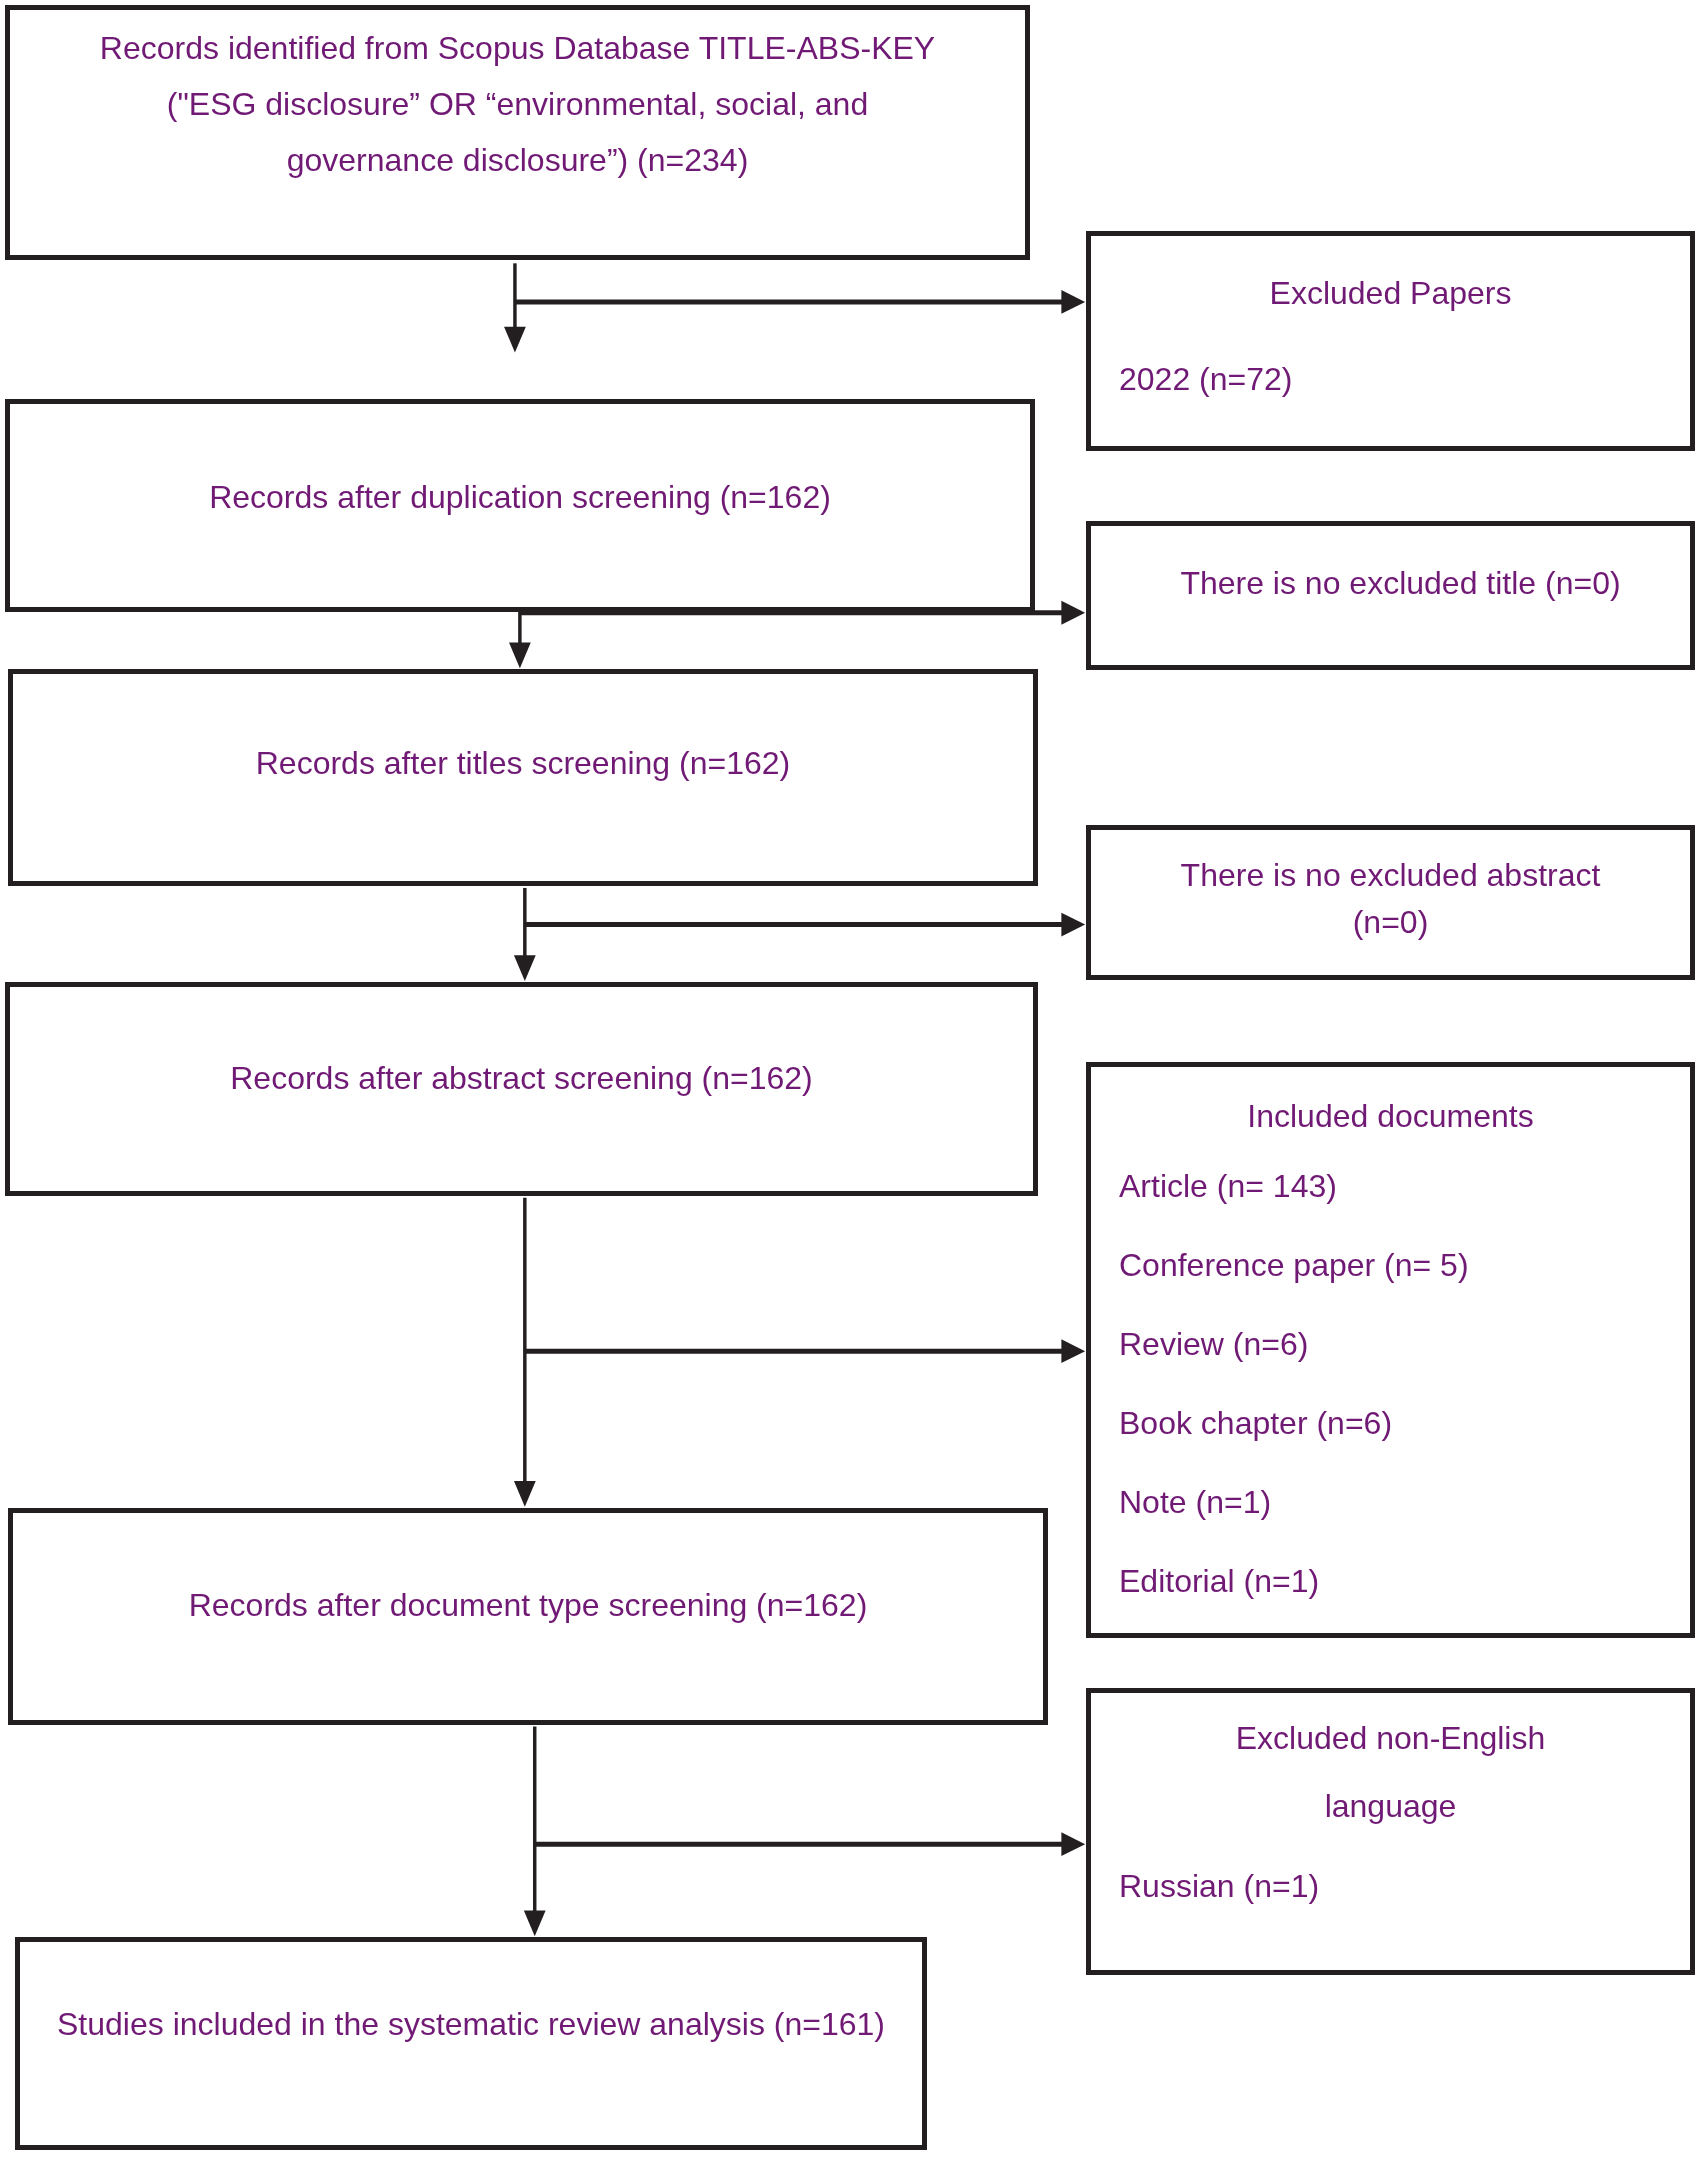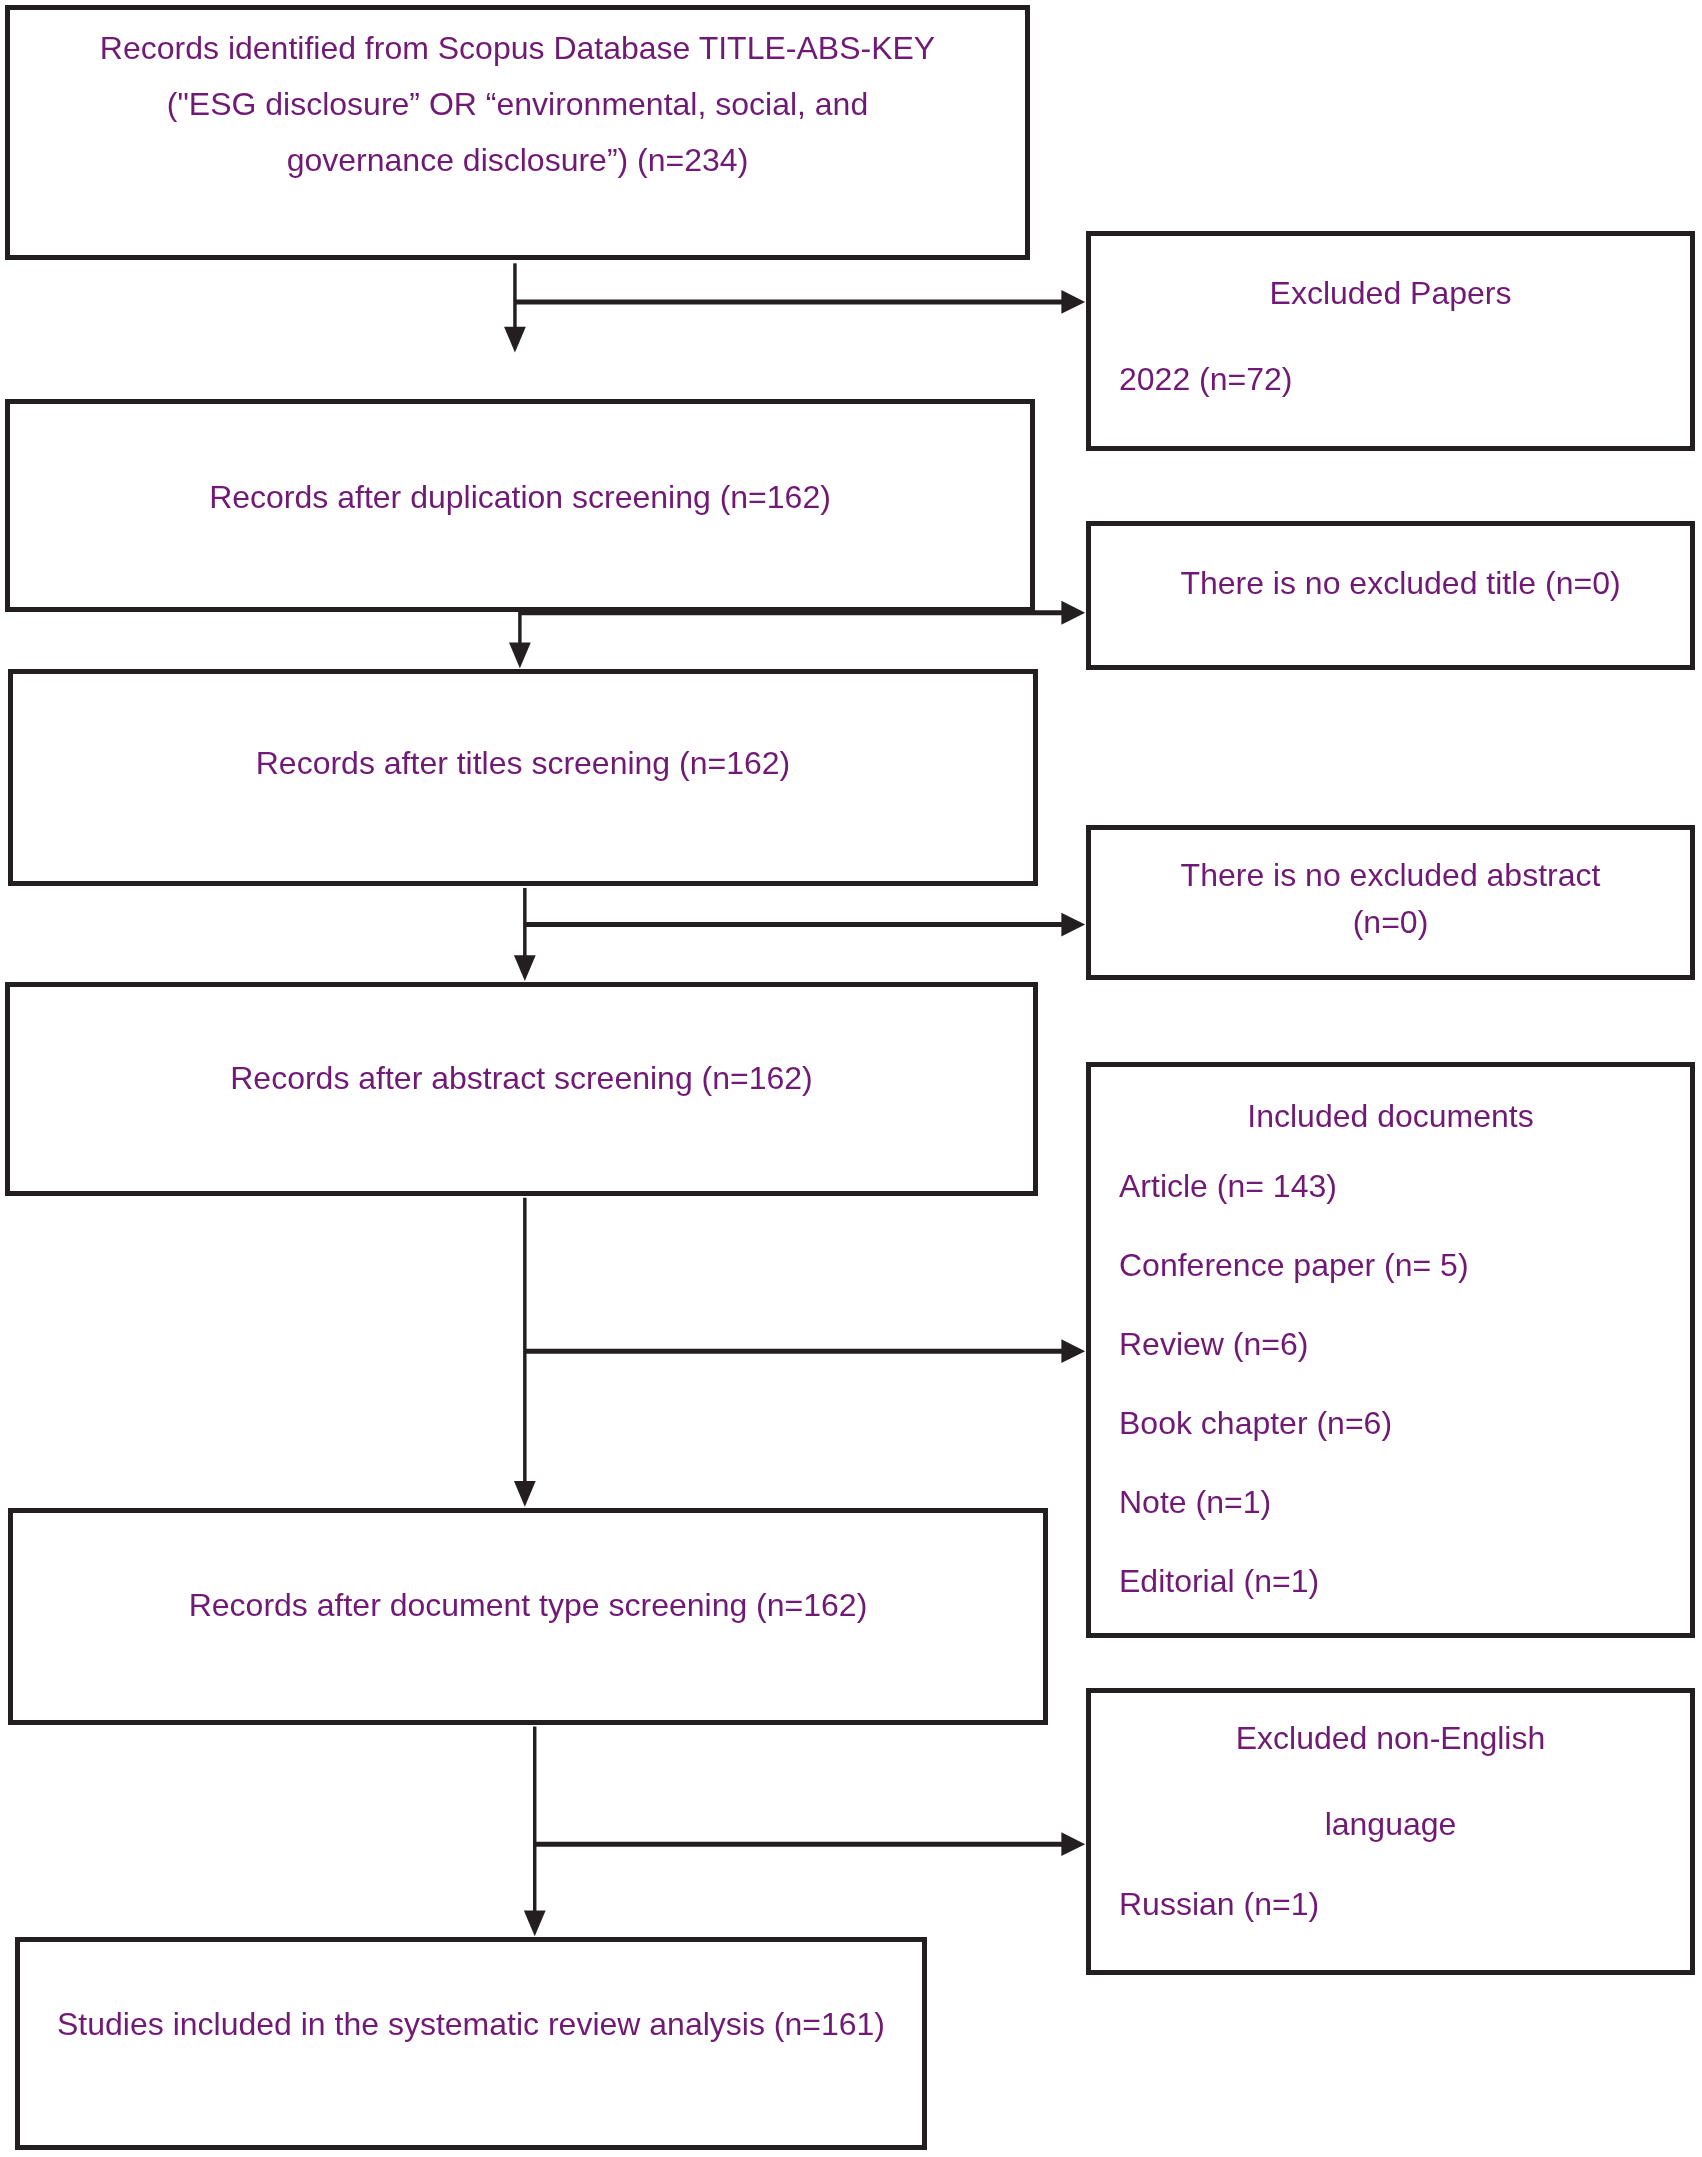--- a/index.html
+++ b/index.html
@@ -130,18 +130,18 @@
       <div style="line-height:42px; margin-bottom:37px;">Conference paper (n= 5)</div>
       <div style="line-height:42px; margin-bottom:37px;">Review (n=6)</div>
       <div style="line-height:42px; margin-bottom:37px;">Book chapter (n=6)</div>
       <div style="line-height:42px; margin-bottom:37px;">Note (n=1)</div>
       <div style="line-height:42px;">Editorial (n=1)</div>
     </div>
   </div>
 
   <div class="box" style="left:1086px; top:1688px; width:609px; height:287px;">
     <div class="t-center" style="padding-top:24px; line-height:42px;">Excluded non-English</div>
-    <div class="t-center" style="margin-top:44px; line-height:42px;">language</div>
+    <div class="t-center" style="margin-top:26px; line-height:42px;">language</div>
     <div class="t-left pad-side" style="margin-top:38px; line-height:42px;">Russian (n=1)</div>
   </div>
 
 </div>
 
 
 </body></html>

